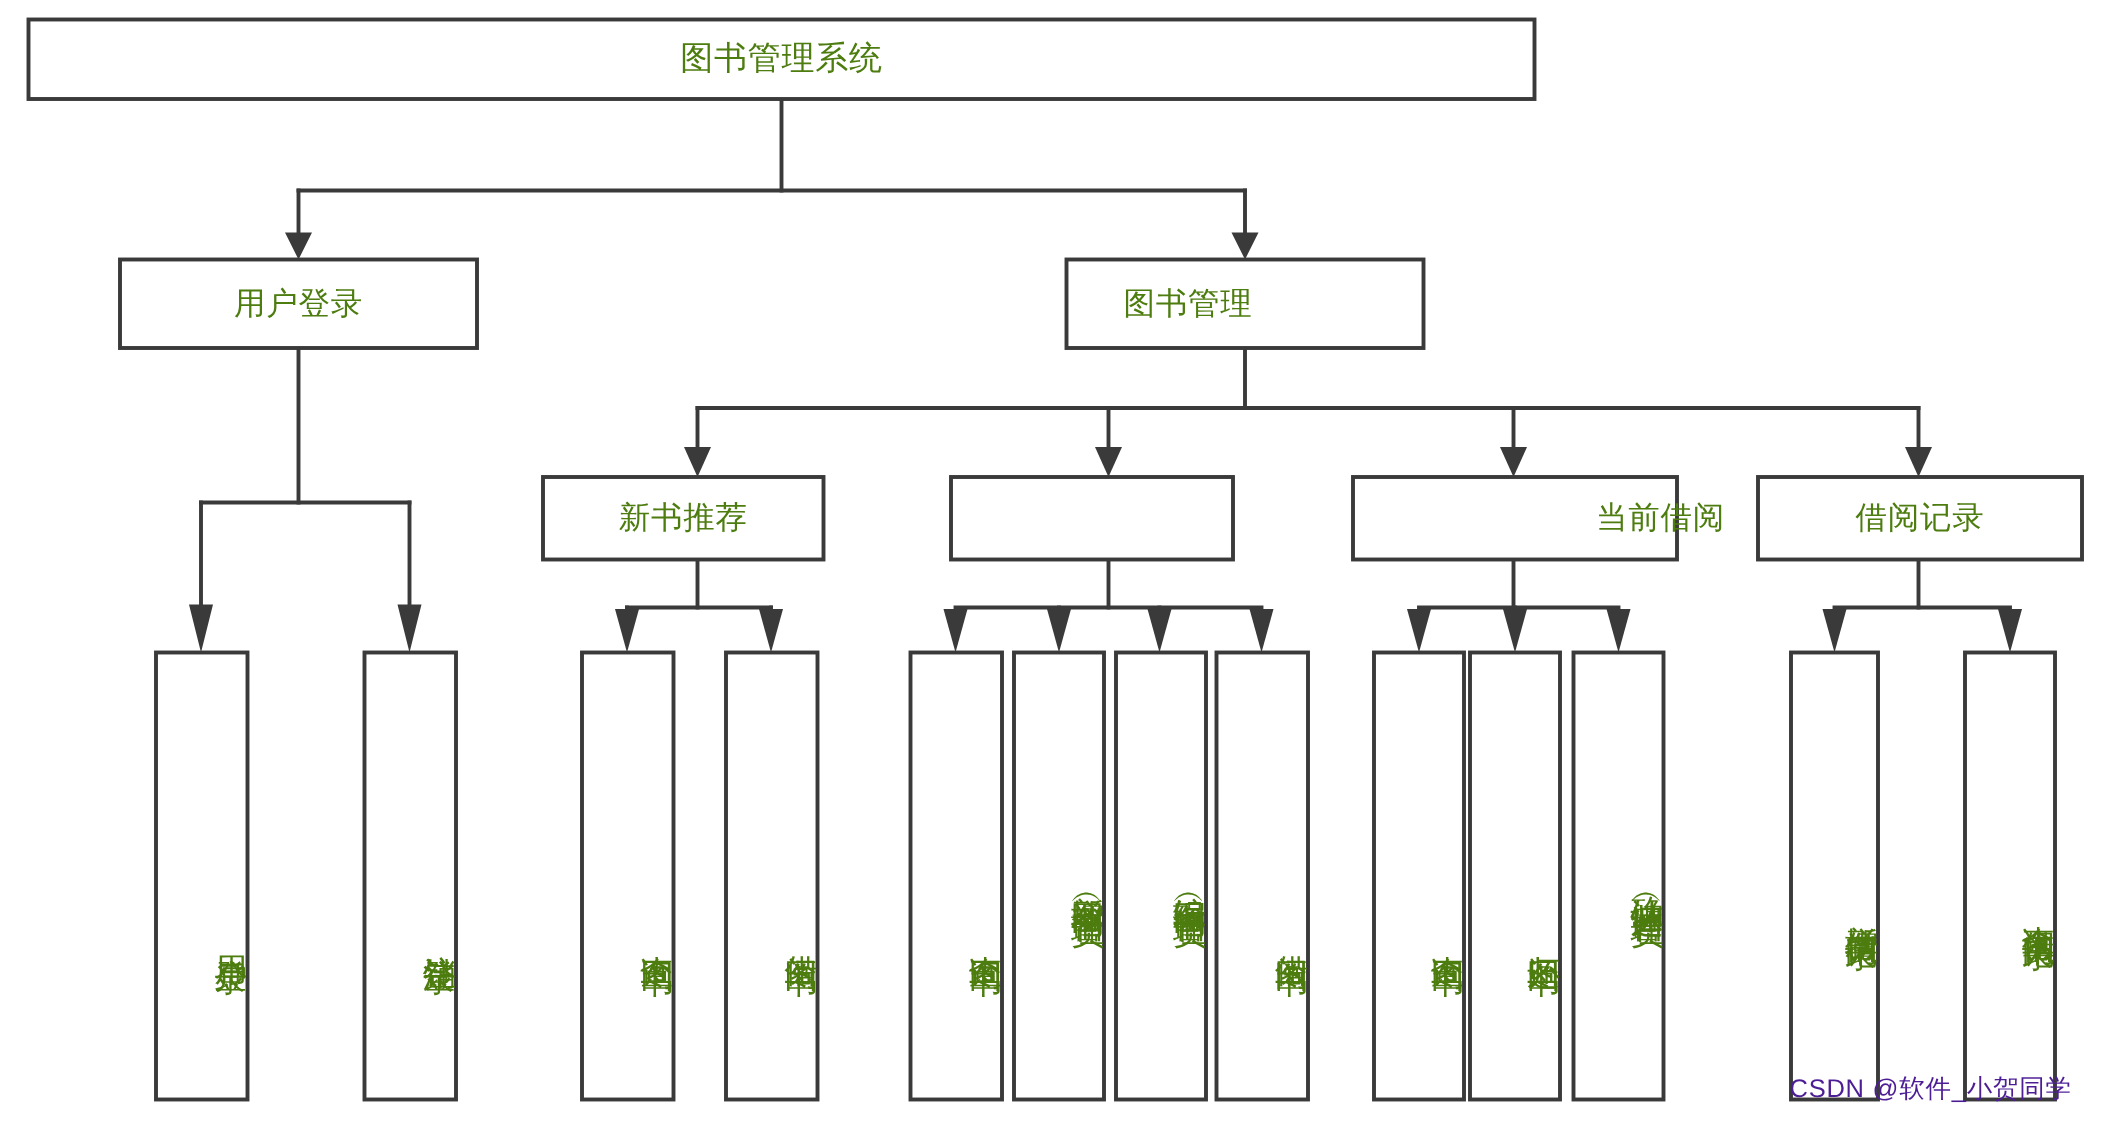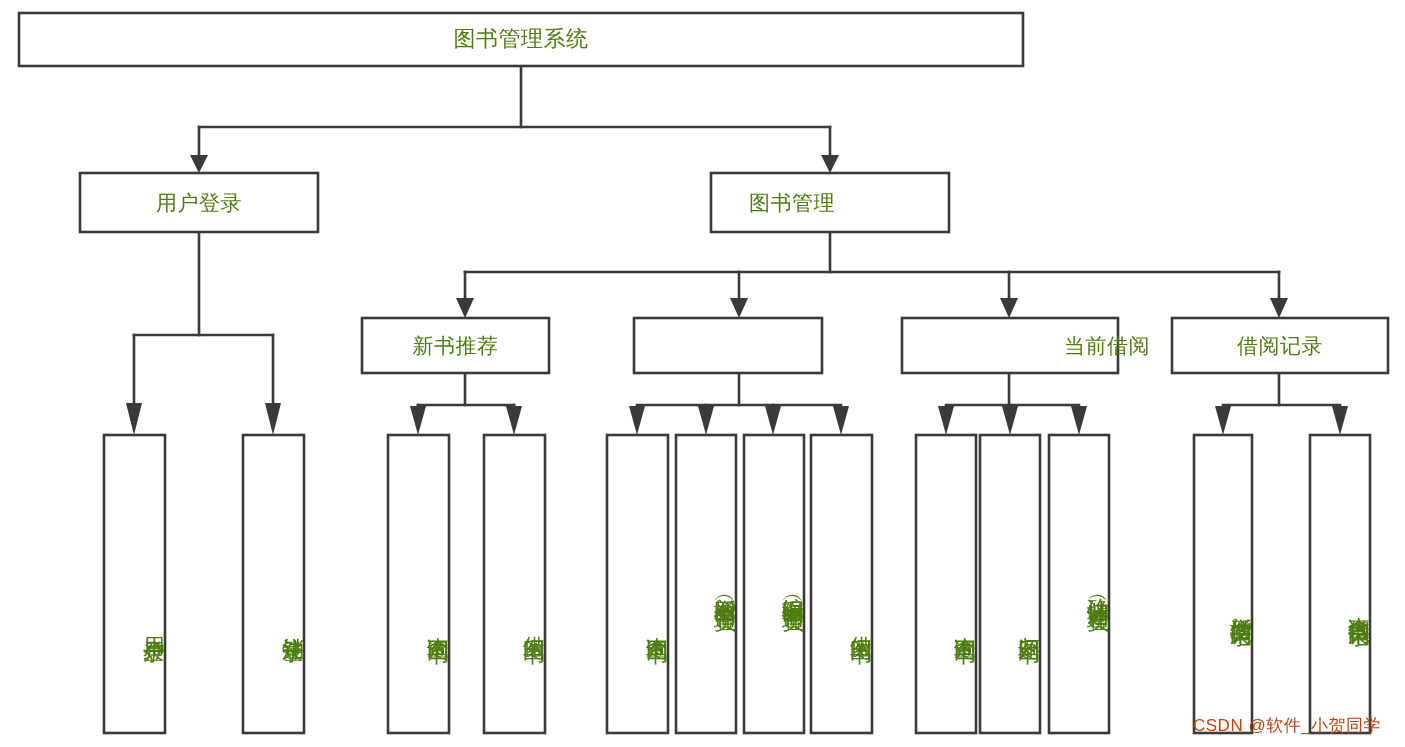--- a/index.html
+++ b/index.html
@@ -66,21 +66,21 @@
     letter-spacing: 2px;
     line-height: 1.0;
     white-space: nowrap;
     align-items: flex-start;
     justify-content: center;
     padding-top: 6px;
   }
   .watermark {
     position: absolute;
     font-size: 17px;
-    color: #c2410c;
+    color: #4c1d95;
     font-family: "Liberation Sans", "DejaVu Sans", sans-serif;
     white-space: nowrap;
     letter-spacing: 0.5px;
   }
 </style>
 </head>
 <body>
 
 <div id="diagram-root">
 

